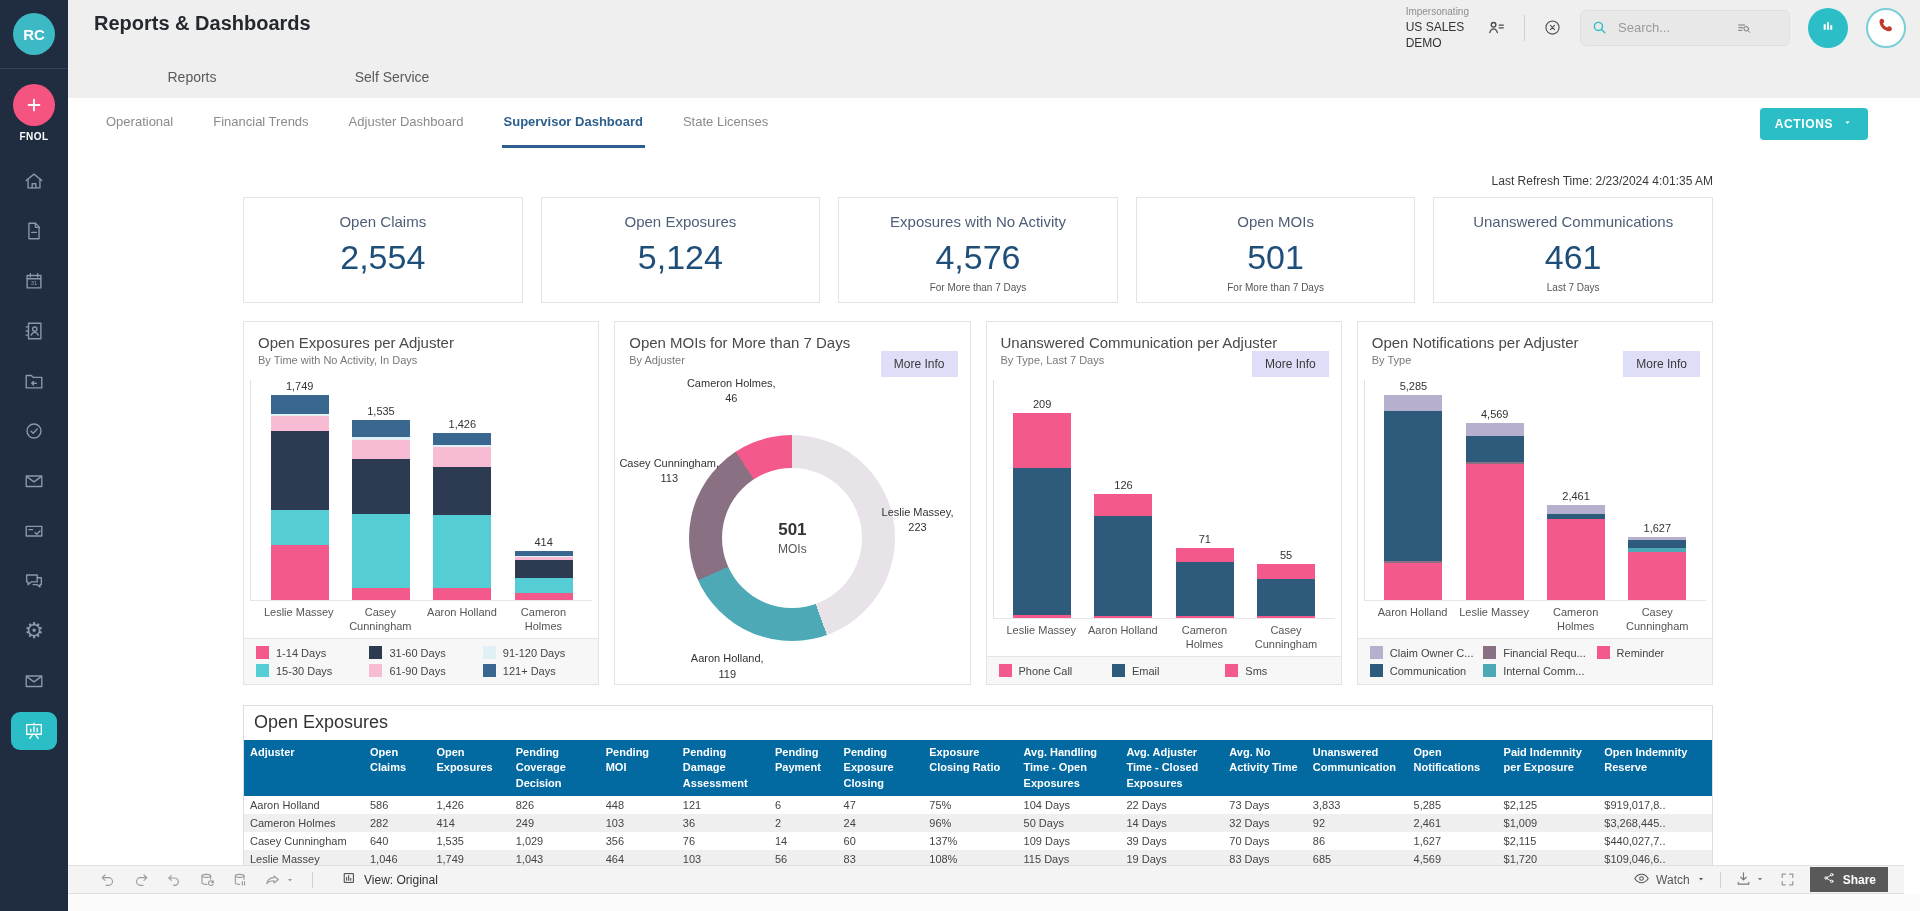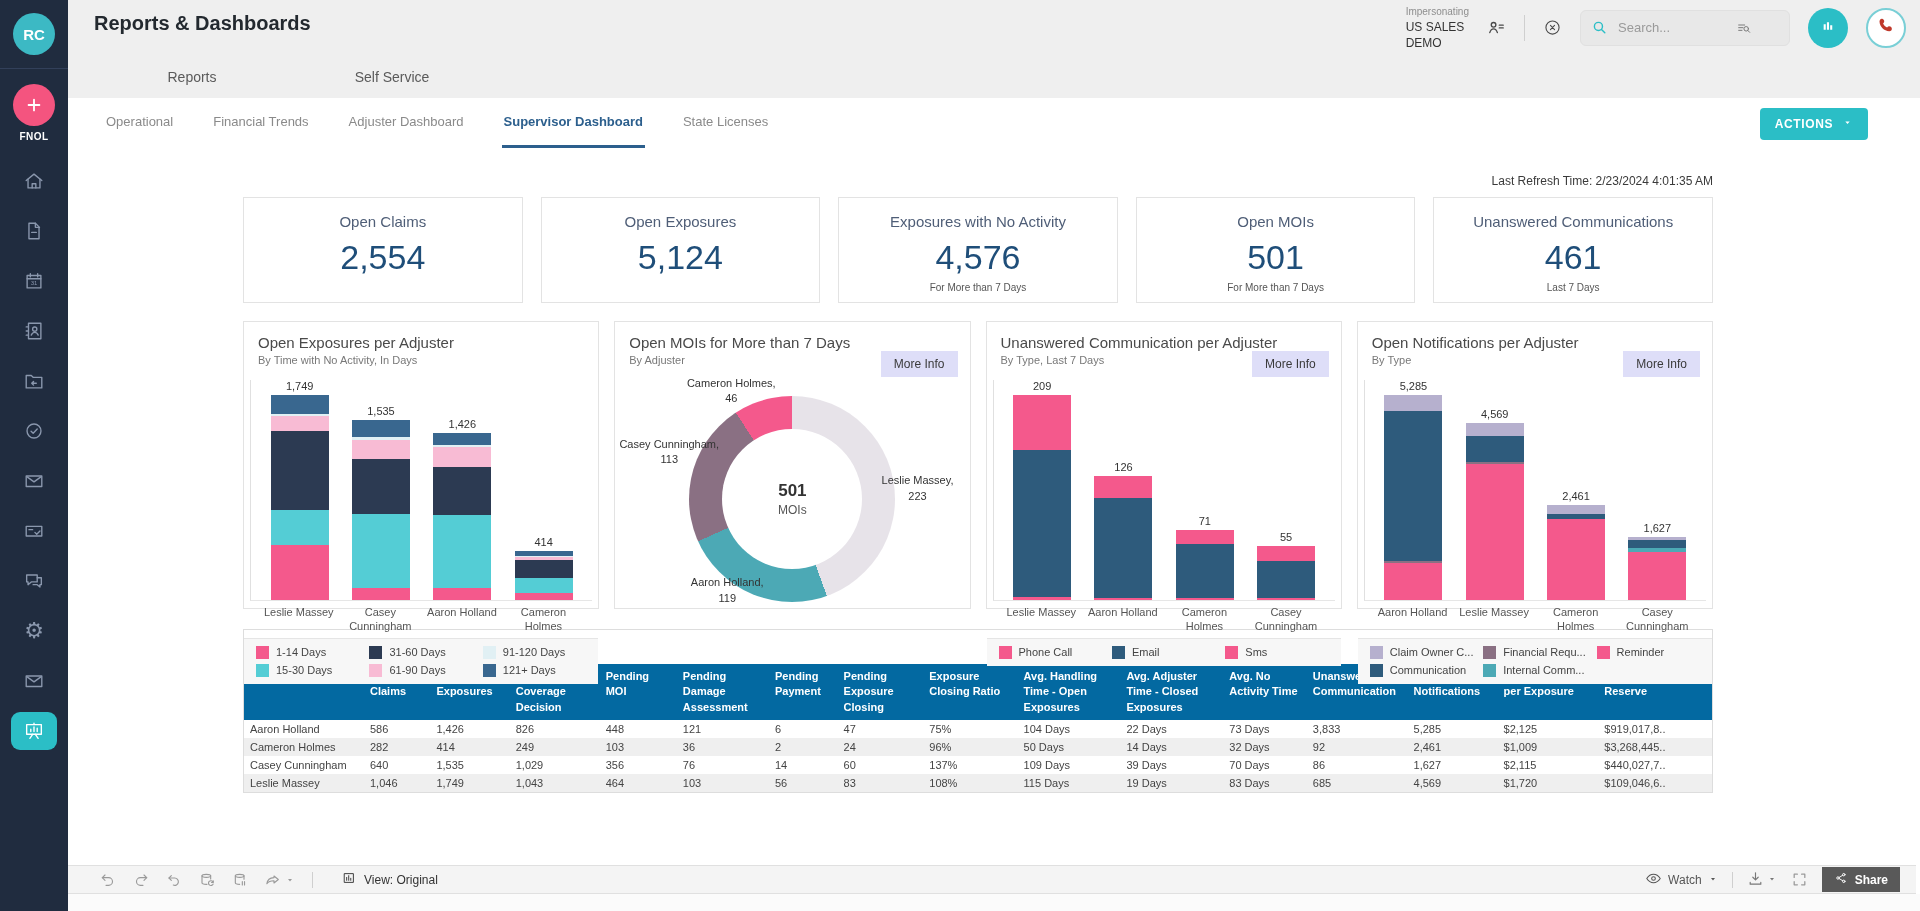--- a/index.html
+++ b/index.html
@@ -49,21 +49,21 @@
   .content{position:absolute;top:148px;left:0;right:0;bottom:44px;overflow:hidden;background:#fff;}
   .inner{width:1470px;margin-left:175px;}
   .refresh-line{margin-top:26px;text-align:right;font-size:12px;color:#3a3a3a;}
   .kpi-row{display:flex;gap:18px;margin-top:9px;}
   .kpi-card{flex:1;background:#fff;border:1px solid #E3E3E3;height:106px;text-align:center;padding-top:15px;box-sizing:border-box;}
   .kpi-title{font-size:15px;color:#4F5E77;}
   .kpi-value{font-size:34px;color:#1F4E79;margin-top:8px;}
   .kpi-sub{font-size:10px;color:#555;margin-top:5px;}
 
   .charts-row{display:flex;gap:15px;margin-top:18px;align-items:stretch;}
-  .chart-card{flex:1;border:1px solid #E3E3E3;background:#fff;position:relative;display:flex;flex-direction:column;height:288px;box-sizing:border-box;min-width:0;}
+  .chart-card{flex:1;border:1px solid #E3E3E3;background:#fff;position:relative;display:flex;flex-direction:column;height:364px;box-sizing:border-box;min-width:0;}
   .chart-head{padding:12px 14px 2px 14px;min-height:44px;}
   .chart-title{font-size:15px;color:#4a4a4a;white-space:nowrap;overflow:hidden;}
   .chart-sub{font-size:11px;color:#787878;margin-top:3px;}
   .more-info{position:absolute;top:29px;right:12px;background:#DEDEF8;color:#3a3a3a;font-size:12px;padding:6px 13px;border:none;cursor:pointer;font-family:inherit;}
   .plot{flex:1;display:flex;align-items:flex-end;padding:0 8px;margin:0 6px;border-left:1px solid #e0e0e0;border-bottom:1px solid #e6e6e6;}
   .bar-col{flex:1;display:flex;flex-direction:column;align-items:center;justify-content:flex-end;min-width:0;}
   .bar-label{font-size:11px;color:#333;margin-bottom:3px;}
   .bar-stack{width:58px;display:flex;flex-direction:column-reverse;}
   .cat-row{display:flex;padding:5px 8px 4px;margin:0 6px;}
   .cat{flex:1;text-align:center;font-size:11px;color:#555;line-height:1.25;min-height:28px;}
@@ -86,21 +86,21 @@
 
   .table-card{margin-top:20px;border:1px solid #ddd;box-sizing:border-box;background:#fff;}
   .table-title{font-size:18px;color:#333;padding:6px 10px 7px;}
   table{width:100%;border-collapse:collapse;table-layout:fixed;font-size:11px;}
   thead th{background:#0369a1;color:#fff;text-align:left;font-weight:bold;padding:5px 6px;vertical-align:top;line-height:1.4;overflow:hidden;}
   tbody td{padding:3px 6px;color:#444;white-space:nowrap;overflow:hidden;}
   tbody tr{background:#fff;}
   tbody tr:nth-child(even){background:#EFEFEF;}
 
   
-  .toolbar{position:absolute;left:0;right:4px;bottom:17px;height:27px;background:#F4F4F4;border-top:1px solid #E0E0E0;border-bottom:1px solid #E0E0E0;display:flex;align-items:center;padding:0 16px;color:#8c8c8c;font-size:12px;z-index:4;}
+  .toolbar{position:absolute;left:0;right:16px;bottom:17px;height:27px;background:#F4F4F4;border-top:1px solid #E0E0E0;border-bottom:1px solid #E0E0E0;display:flex;align-items:center;padding:0 16px;color:#8c8c8c;font-size:12px;z-index:4;}
   .tb-left{display:flex;align-items:center;gap:17px;margin-left:16px;}
   .tb-icon{color:#9a9a9a;display:flex;align-items:center;cursor:pointer;}
   .tb-sep{width:1px;height:16px;background:#cfcfcf;}
   .tb-view{display:flex;align-items:center;gap:8px;color:#333;margin-left:12px;cursor:pointer;}
   .tb-right{margin-left:auto;display:flex;align-items:center;gap:14px;}
   .watch{display:flex;align-items:center;gap:6px;color:#555;cursor:pointer;}
   .dl-group{display:flex;align-items:center;gap:3px;cursor:pointer;color:#777;}
   .share-btn{background:#595959;color:#fff;font-size:12px;font-weight:bold;padding:4px 12px;border:none;display:flex;align-items:center;gap:7px;cursor:pointer;font-family:inherit;}
   .footer-strip{position:absolute;left:0;right:0;bottom:0;height:17px;background:#FBFBFB;}
 </style>

